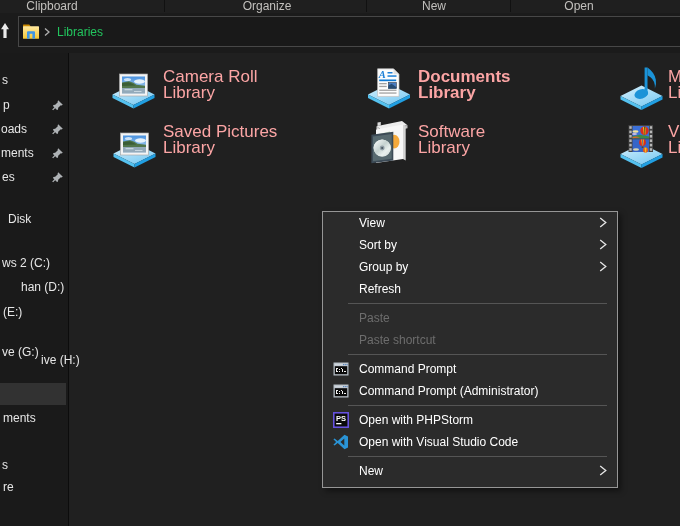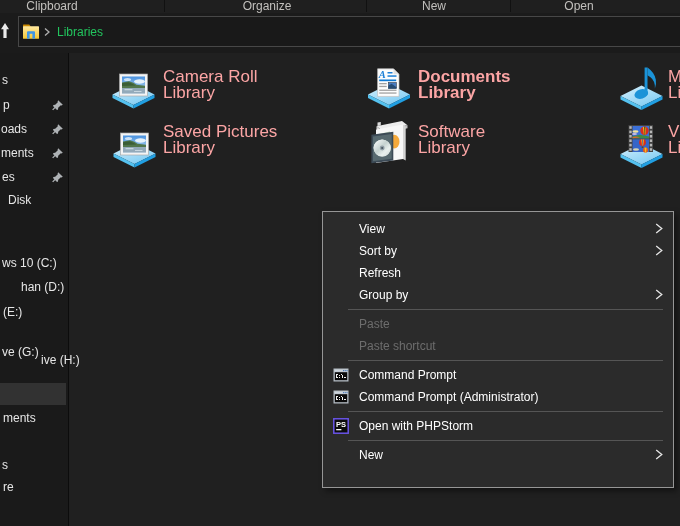--- a/index.html
+++ b/index.html
@@ -8,21 +8,21 @@
 .abs { position:absolute; }
 #ribbon { left:0; top:0; width:680px; height:21px; background:#1f1f1f; border-bottom:1px solid #050505; }
 #ribbon .lbl { position:absolute; top:-1px; font-size:12px; color:#c2c0bd; transform:translateX(-50%); }
 #ribbon .vsep { position:absolute; top:0; width:1px; height:12px; background:#111; }
 #addr { left:0; top:13px; width:680px; height:40px; background:#1b1b1b; }
 #addrbox { position:absolute; left:18px; top:3px; width:668px; height:31px; border:1px solid #474747; background:#191919; }
 #side { left:0; top:53px; width:69px; height:473px; background:#1a1a1a; border-right:1px solid #0c0c0c; }
 #side .it { position:absolute; font-size:12px; color:#e6e6e6; white-space:nowrap; }
 #side .sel { position:absolute; left:0; top:330px; width:66px; height:22px; background:#323232; }
 .tname { position:absolute; font-size:17px; line-height:16px; color:#fca5a5; white-space:nowrap; }
-#menu { left:322px; top:211px; width:352px; height:277px; background:#2b2b2b; border:1px solid #969696; padding-top:6px; box-shadow:3px 3px 6px rgba(0,0,0,0.45); }
+#menu { left:322px; top:211px; width:296px; height:277px; background:#2b2b2b; border:1px solid #969696; box-shadow:3px 3px 6px rgba(0,0,0,0.45); }
 #menu .mi { position:relative; height:22px; line-height:22px; padding-left:36px; font-size:12px; color:#fff; }
 #menu .dis { color:#6d6d6d; }
 #menu .sep { height:1px; background:#555; margin:3px 10px 3px 25px; }
 #menu .arr { position:absolute; right:10px; top:4px; width:8px; height:13px; }
 #menu .ico { position:absolute; left:10px; top:3px; width:16px; height:16px; }
 </style>
 </head>
 <body>
 
 <div class="abs" id="ribbon">
@@ -58,22 +58,22 @@
   </div>
 </div>
 
 <div class="abs" id="side">
   <div class="sel"></div>
   <div class="it" style="left:2px;top:20px;">s</div>
   <div class="it" style="left:3px;top:45px;">p</div>
   <div class="it" style="left:1px;top:69px;">oads</div>
   <div class="it" style="left:1px;top:93px;">ments</div>
   <div class="it" style="left:2px;top:117px;">es</div>
-  <div class="it" style="left:8px;top:140px;">Disk</div>
-  <div class="it" style="left:2px;top:203px;">ws 10 (C:)</div>
+  <div class="it" style="left:8px;top:159px;">Disk</div>
+  <div class="it" style="left:2px;top:203px;">ws 2 (C:)</div>
   <div class="it" style="left:11px;top:227px;padding-left:10px;">han (D:)</div>
   <div class="it" style="left:3px;top:252px;">(E:)</div>
   <div class="it" style="left:2px;top:292px;">ve (G:)</div>
   <div class="it" style="left:5px;top:300px;padding-left:36px;">ive (H:)</div>
   <div class="it" style="left:3px;top:358px;">ments</div>
   <div class="it" style="left:2px;top:405px;">s</div>
   <div class="it" style="left:3px;top:427px;">re</div>
   <svg class="abs" style="left:51px;top:46px;" width="13" height="13" viewBox="0 0 13 13">
       <g fill="#aeb2b5">
         <path d="M7.2 1.2 L11.8 5.8 L10.6 6.4 L9.8 6.2 L7.2 8.8 L7 10.6 L6 11 L2 7 L2.4 6 L4.2 5.8 L6.8 3.2 L6.6 2.4 Z"></path>
@@ -240,24 +240,24 @@
 </svg>
 <div class="tname" style="left:668px;top:124px;">Videos<br>Library</div>
 
 <div class="abs" id="menu">
   <div class="mi">View<svg class="arr" viewBox="0 0 8 13">
         <path d="M1.2 2 L6.8 6.5 L1.2 11" fill="none" stroke="#e6e6e6" stroke-width="1.3"></path>
       </svg></div>
   <div class="mi">Sort by<svg class="arr" viewBox="0 0 8 13">
         <path d="M1.2 2 L6.8 6.5 L1.2 11" fill="none" stroke="#e6e6e6" stroke-width="1.3"></path>
       </svg></div>
-  <div class="mi">Refresh</div>
   <div class="mi">Group by<svg class="arr" viewBox="0 0 8 13">
         <path d="M1.2 2 L6.8 6.5 L1.2 11" fill="none" stroke="#e6e6e6" stroke-width="1.3"></path>
       </svg></div>
+  <div class="mi">Refresh</div>
   <div class="sep"></div>
   <div class="mi dis">Paste</div>
   <div class="mi dis">Paste shortcut</div>
   <div class="sep"></div>
   <div class="mi">
     <svg class="ico" viewBox="0 0 16 16">
       <rect x="0.5" y="1.5" width="15" height="13" fill="#b4bcc4"></rect>
       <rect x="1.6" y="2.6" width="12.8" height="2" fill="#cdd5dc"></rect>
       <circle cx="10.6" cy="3.6" r="0.7" fill="#4a7ab8"></circle>
         <circle cx="12.3" cy="3.6" r="0.7" fill="#4a7ab8"></circle>
@@ -294,17 +294,22 @@
     </svg>
     Command Prompt (Administrator)</div>
   <div class="sep"></div>
   <div class="mi">
     <svg class="ico" viewBox="0 0 16 16">
       <rect x="0.8" y="0.8" width="14.4" height="14.4" fill="#0b0b0b" stroke="#6a55e8" stroke-width="1.5"></rect>
       <text x="3" y="9.2" font-size="7.5" font-family="Liberation Sans,sans-serif" font-weight="bold" fill="#fff">PS</text>
       <rect x="3.2" y="11" width="5.2" height="1.3" fill="#fff"></rect>
     </svg>
     Open with PHPStorm</div>
+  <div class="mi">
+    <svg class="ico" viewBox="0 0 16 16">
+      <path d="M11.5 0.8 L15 2.4 L15 13.6 L11.5 15.2 L4.7 9.0 L1.6 11.4 L0.4 10.8 L3.1 8 L0.4 5.2 L1.6 4.6 L4.7 7.0 Z M11.3 4.6 L7.4 8 L11.3 11.4 Z" fill="#2a94d6" fill-rule="evenodd"></path>
+    </svg>
+    Open with Visual Studio Code</div>
   <div class="sep"></div>
   <div class="mi">New<svg class="arr" viewBox="0 0 8 13">
         <path d="M1.2 2 L6.8 6.5 L1.2 11" fill="none" stroke="#e6e6e6" stroke-width="1.3"></path>
       </svg></div>
 </div>
 
 </body></html>

